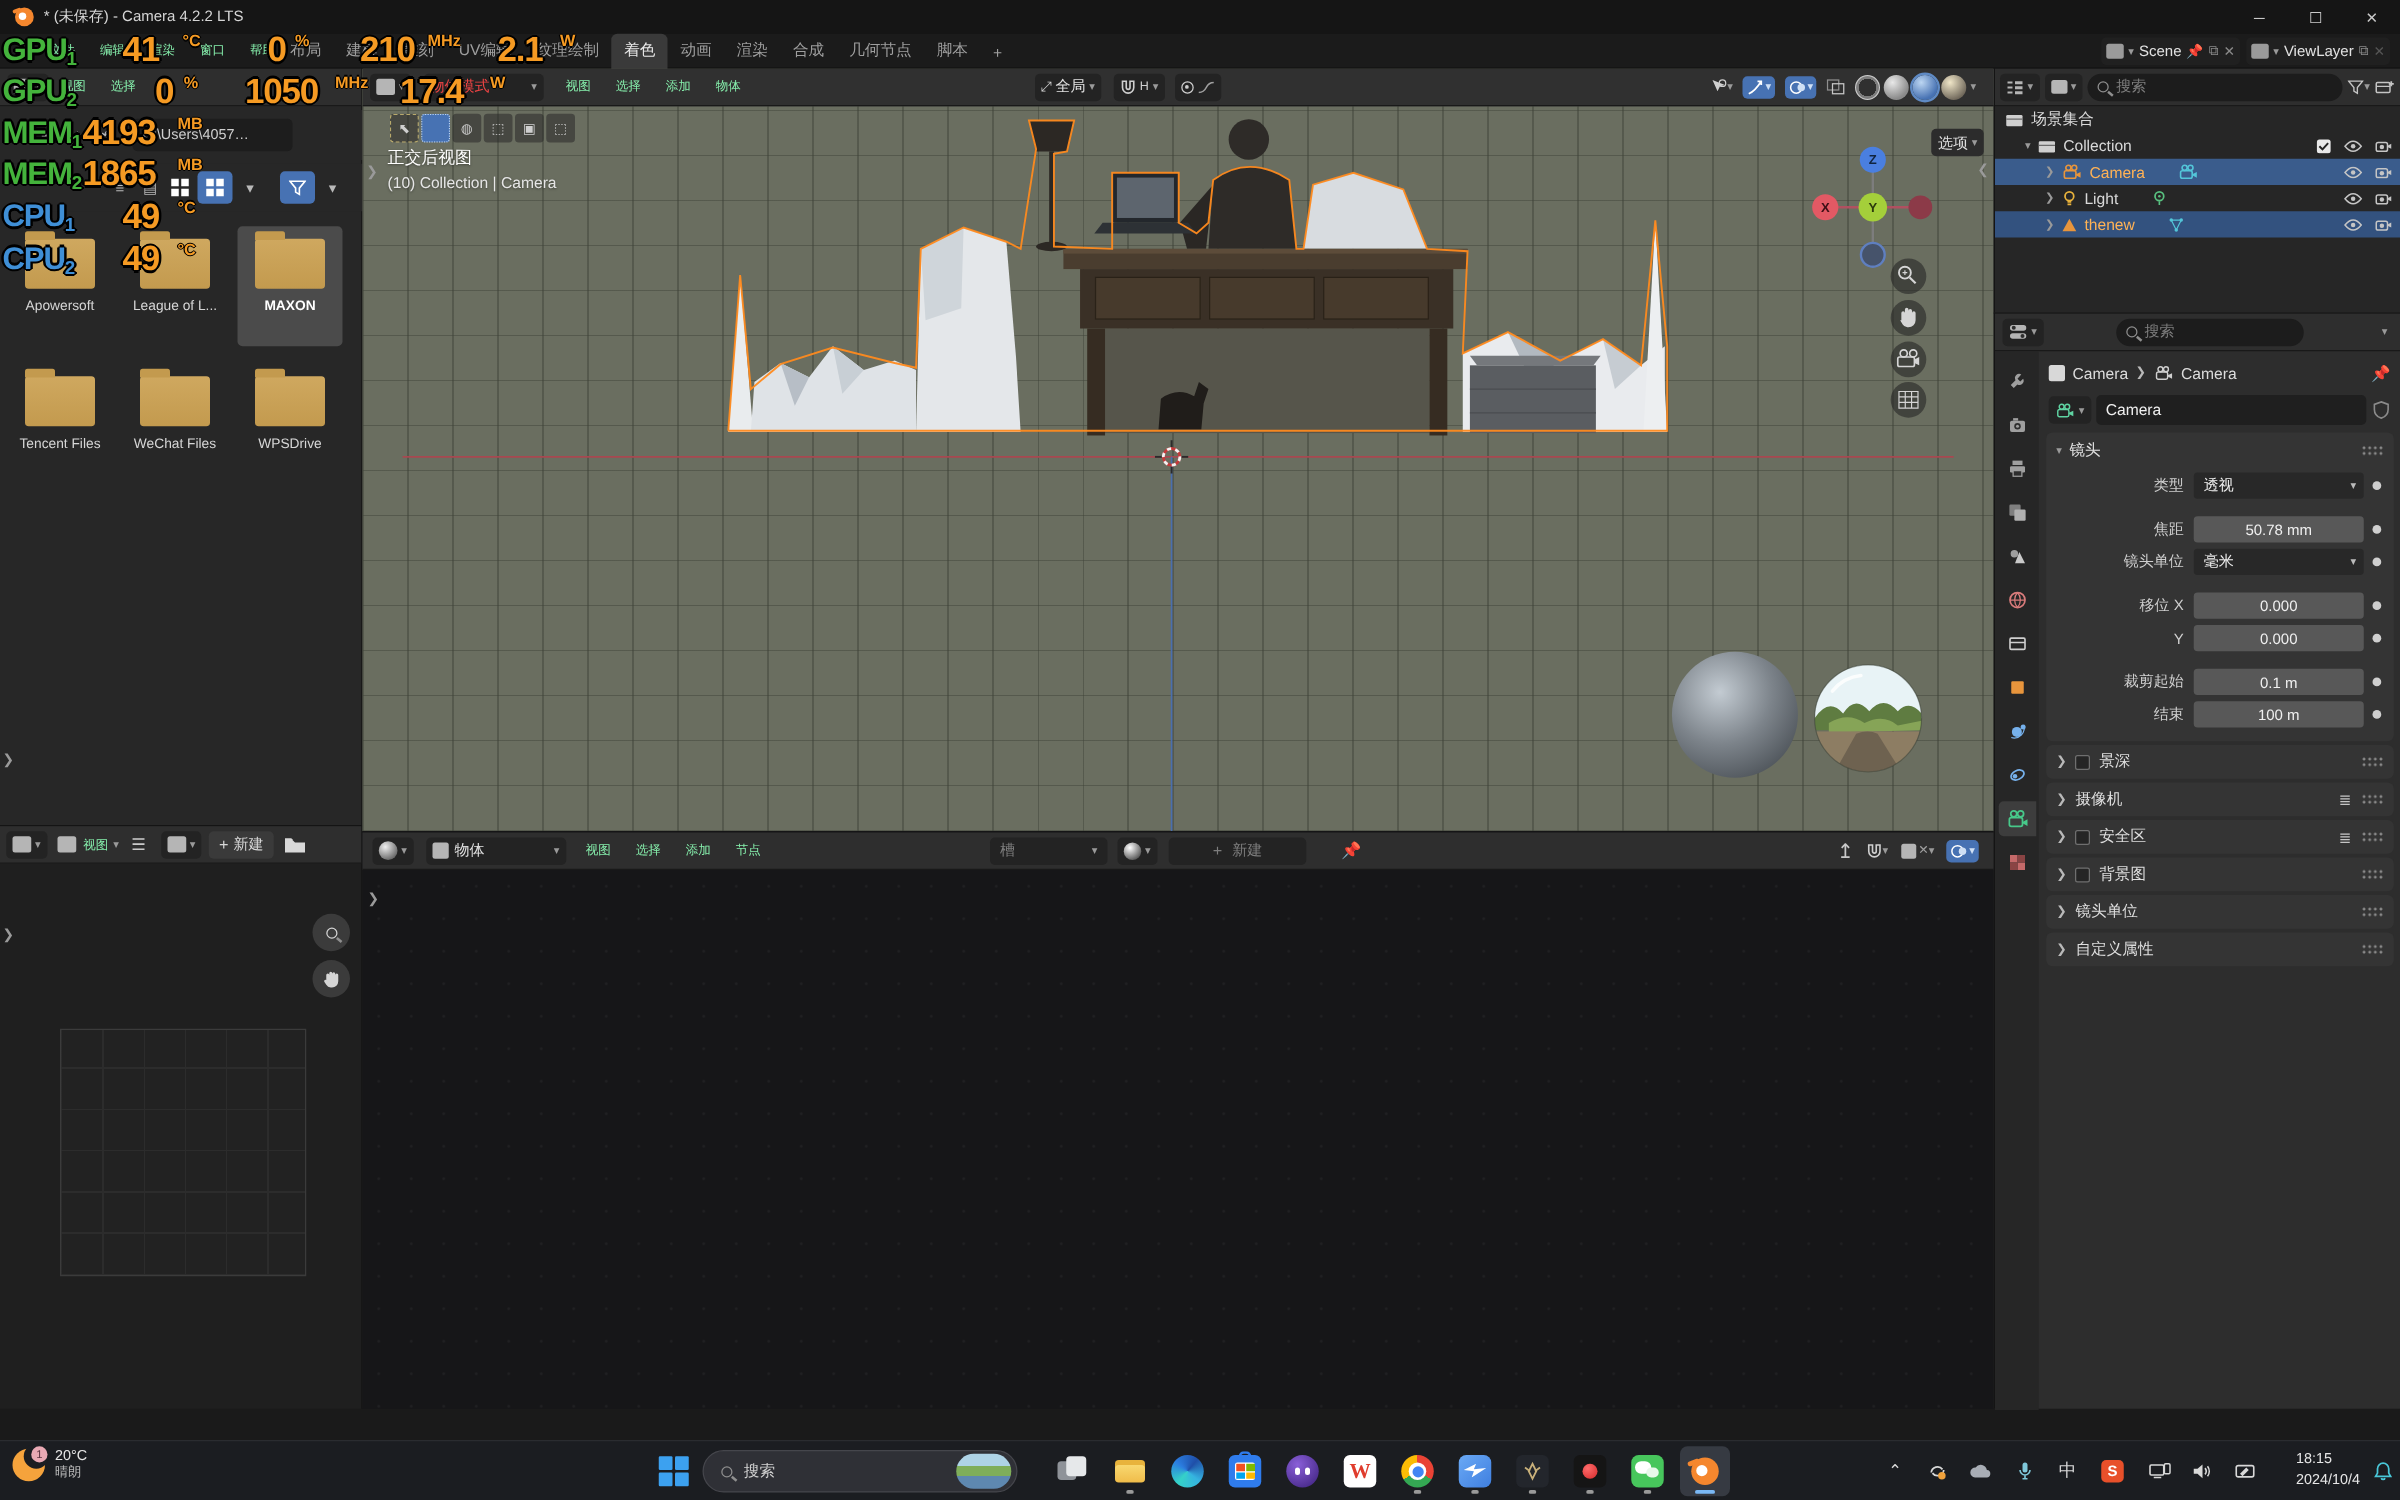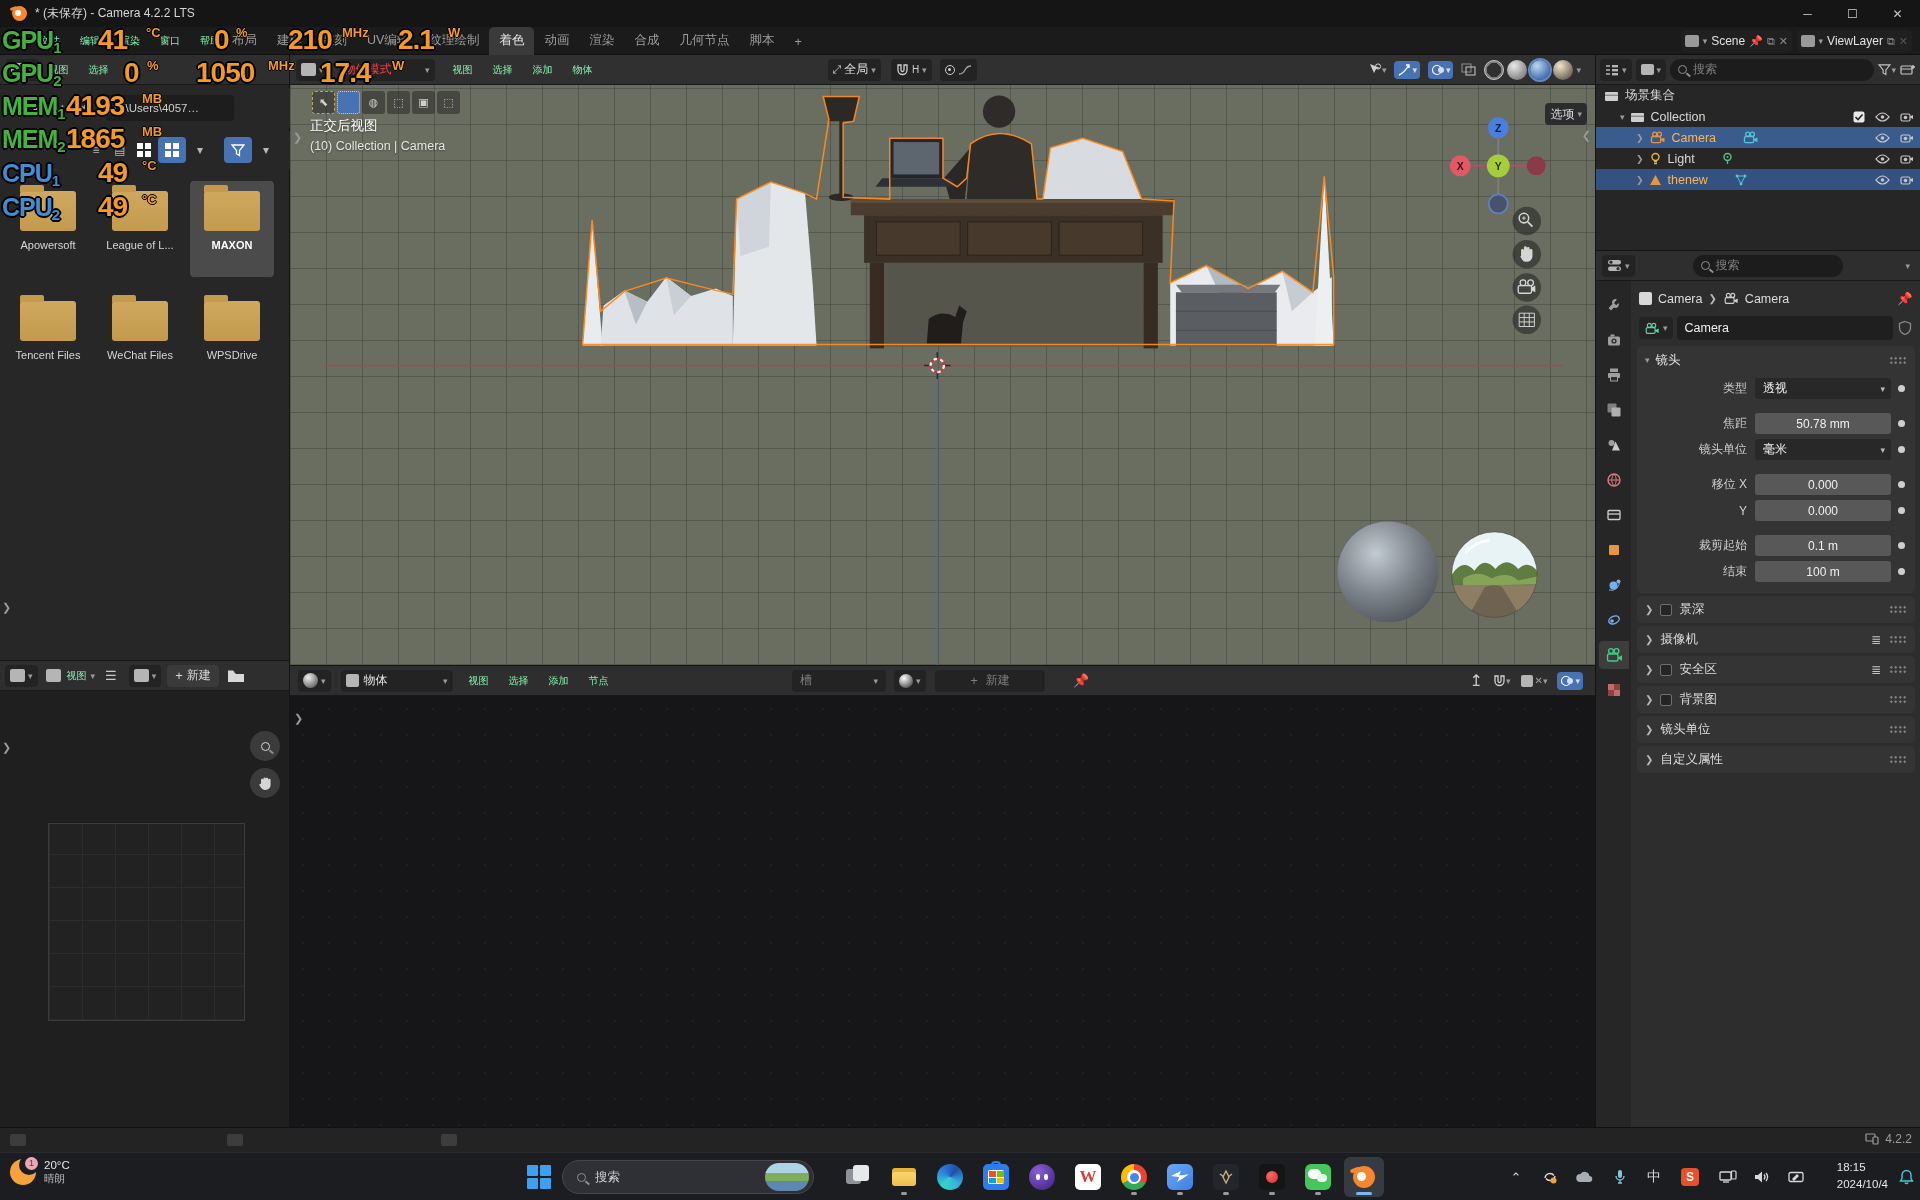--- a/index.html
+++ b/index.html
@@ -979,32 +979,20 @@
           </div>
           <div class="cpanel">
             <span class="arrow-r">❯</span>
             <span>自定义属性</span>
             <span class="grip" style="top: 9px;"></span>
           </div>
         </div>
     </div>
   </div>
 
-  <div id="statusbar" class="abs">
-    <span class="sb-ic" style="left:10px;"></span>
-    <span class="sb-ic" style="left:227px;"></span>
-    <span class="sb-ic" style="left:441px;"></span>
-    <div id="sb-version">
-      <svg width="14" height="12" viewBox="0 0 14 12">
-          <rect x="1" y="1" width="9" height="7" rx="1" fill="none" stroke="#9c9c9c" stroke-width="1.2"></rect>
-          <rect x="8" y="4" width="5" height="7" rx="1" fill="#232323" stroke="#9c9c9c" stroke-width="1.2"></rect>
-        </svg>
-      <span>4.2.2</span>
-    </div>
-  </div>
 
   <div id="taskbar" class="abs">
     <div id="tb-weather">
       <span class="moon">
           <span class="badge">1</span>
         </span>
       <div class="wtext">
         <div>20°C</div>
         <div class="sub">晴朗</div>
       </div>

